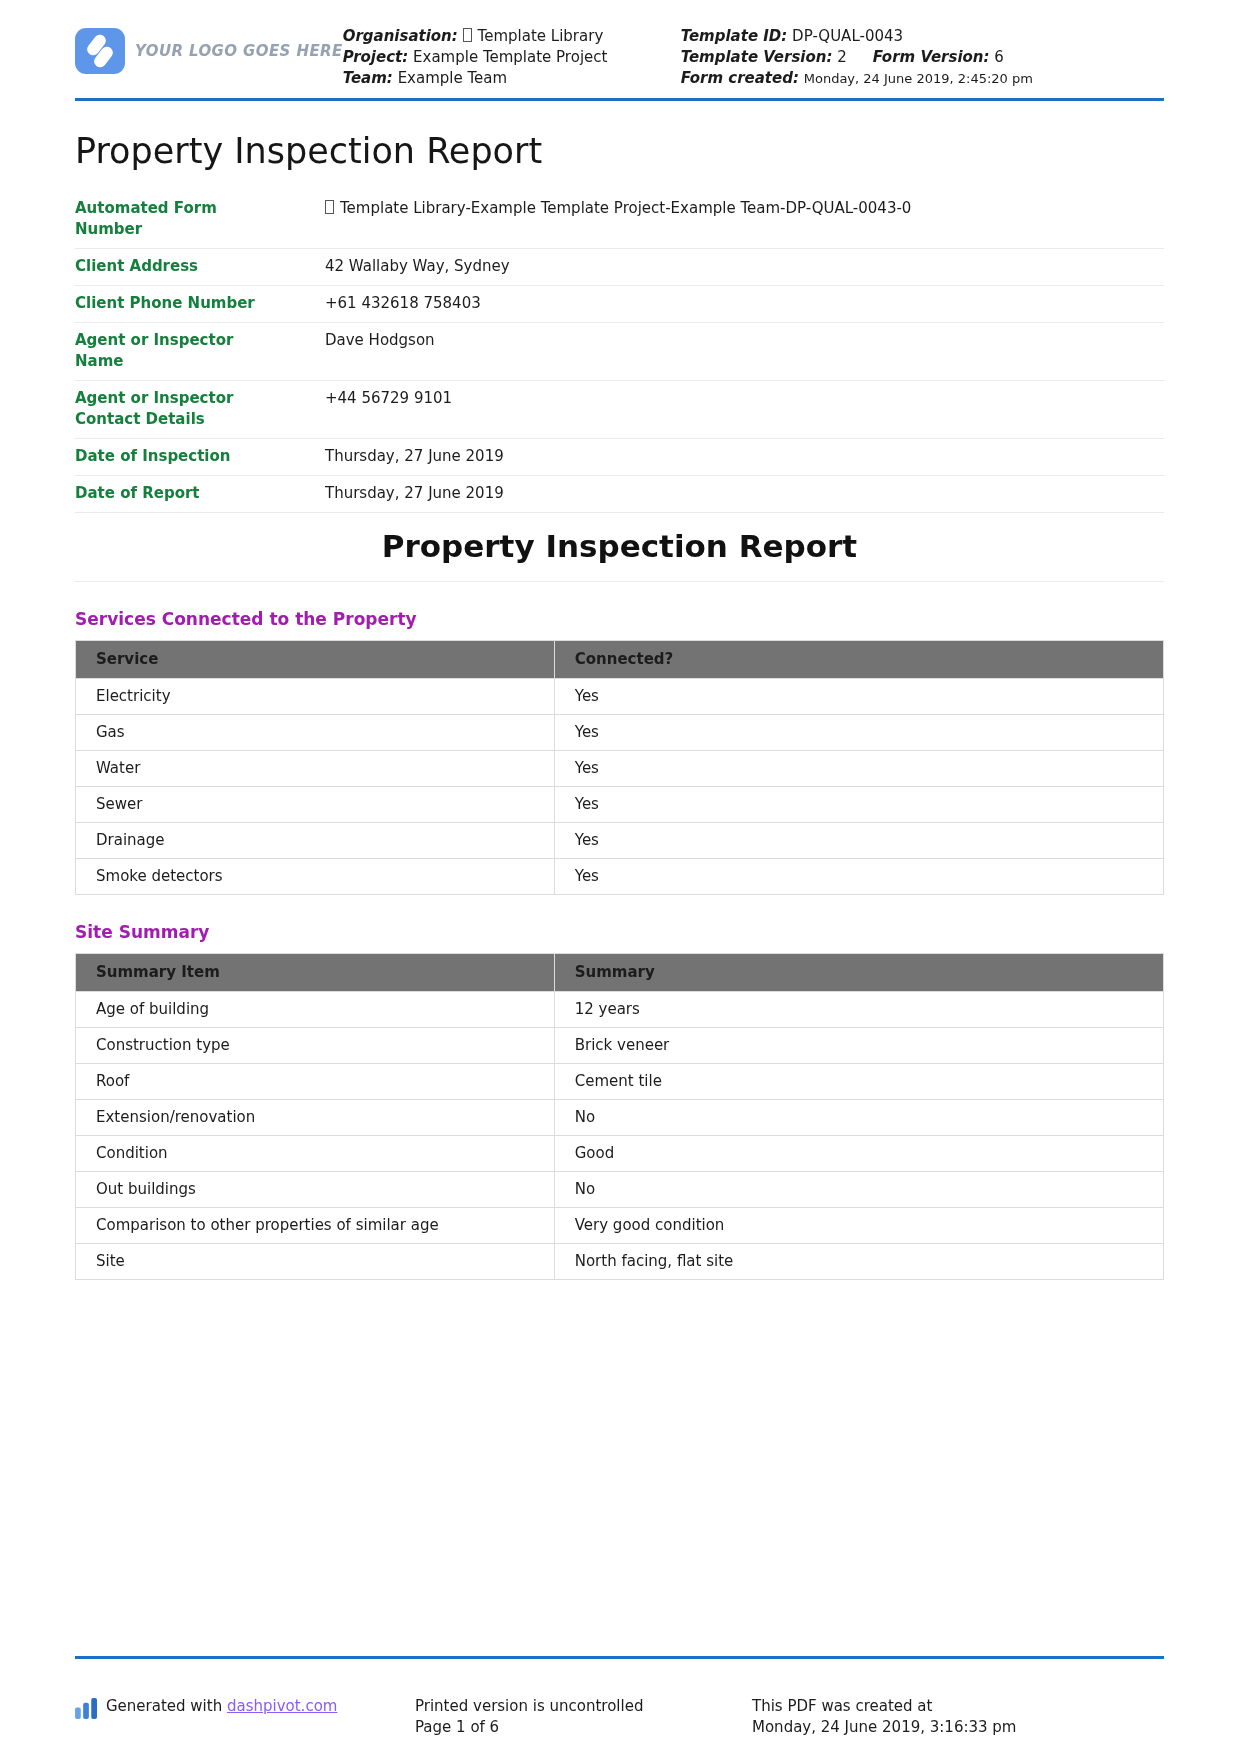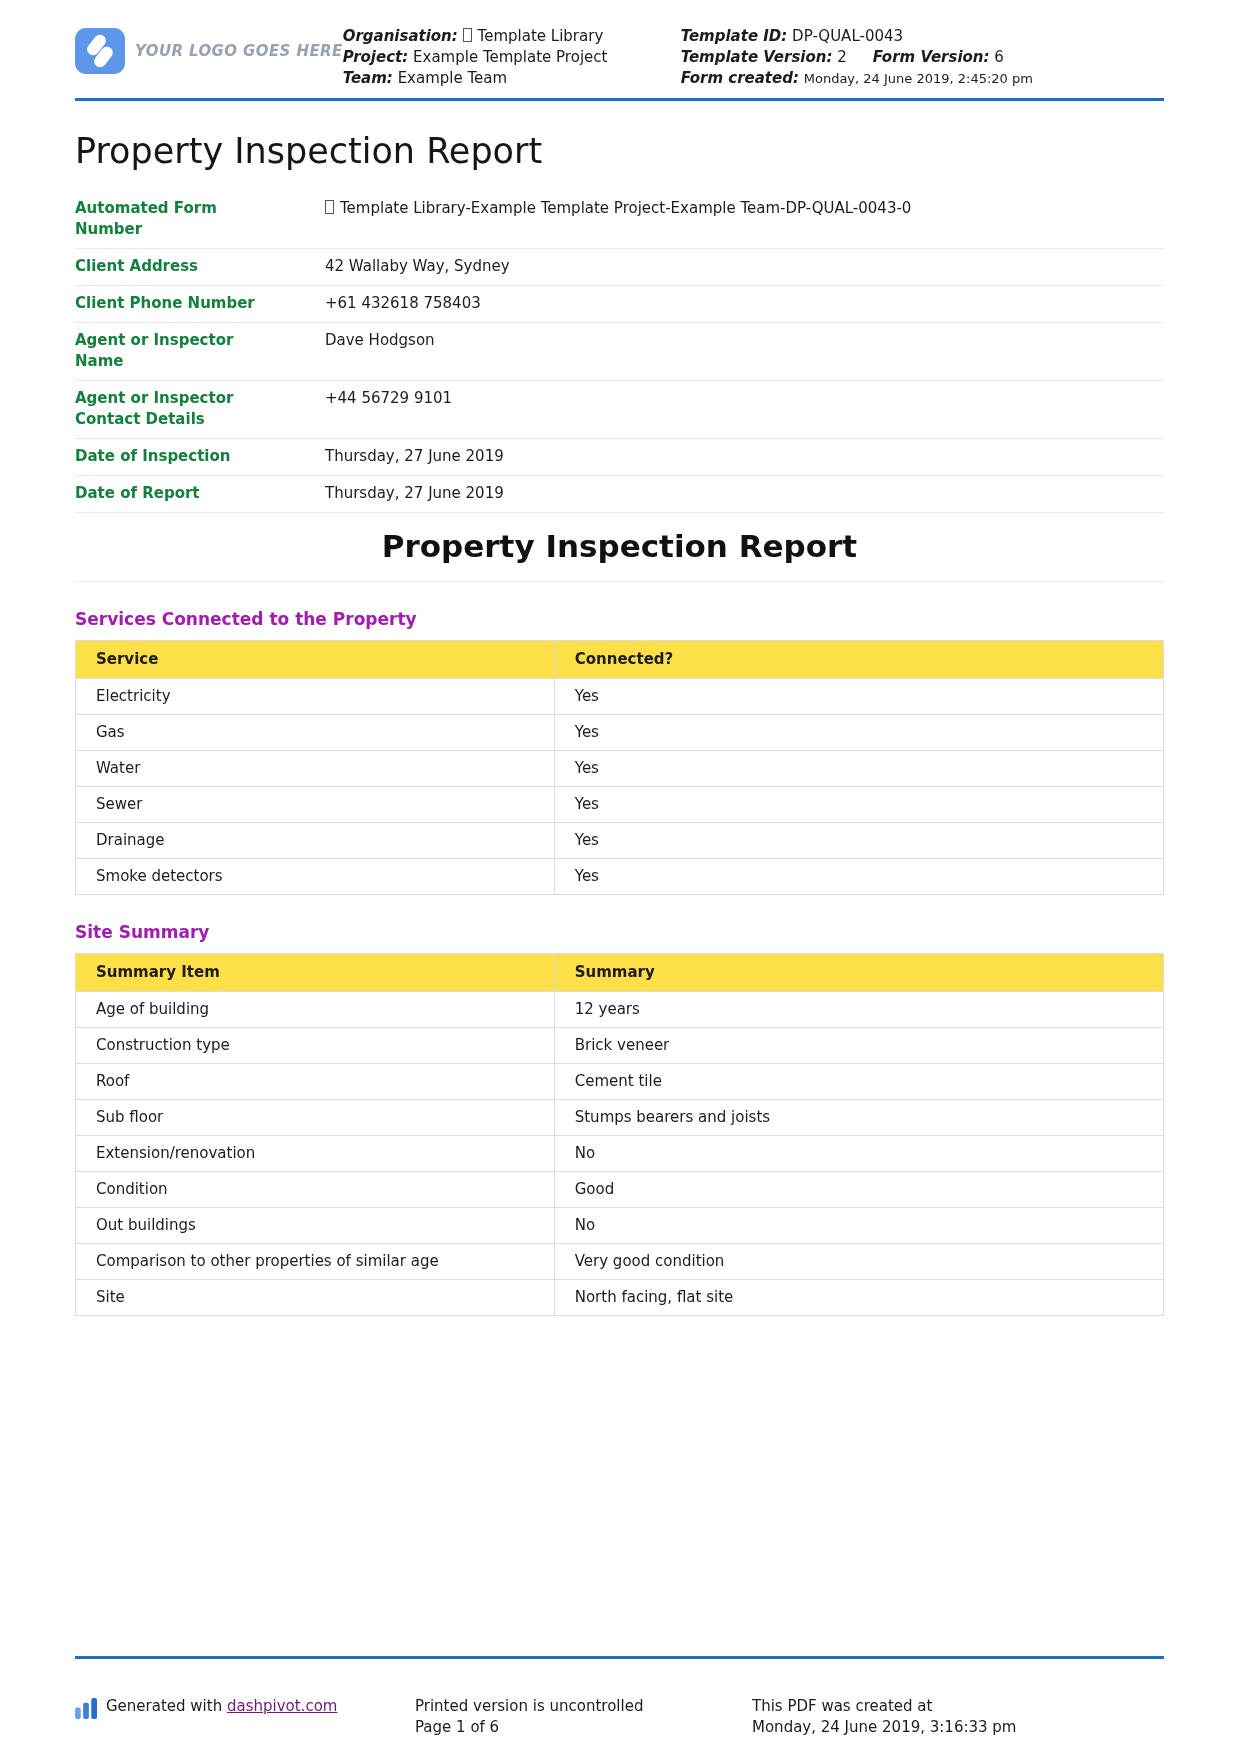--- a/index.html
+++ b/index.html
@@ -40,31 +40,31 @@
   
   .form-rows { margin-top:4px; }
   .form-row { display:flex; padding:7px 0 8px; border-bottom:1px solid #eaeaea; font-size:15px; line-height:21px; }
   .form-row .f-label { flex:0 0 190px; margin-right:60px; font-weight:700; color:#15803d; }
   .form-row .f-value { flex:1; }
 
   
   .section-label { font-size:17px; font-weight:700; color:#a21caf; margin:27px 0 11px; }
   .data-table { width:100%; border-collapse:collapse; font-size:15px; color:#1c1c1c; border:1px solid #cfcfcf; }
   .data-table th, .data-table td { border:1px solid #dcdcdc; text-align:left; padding:7px 20px; line-height:21px; font-weight:400; }
-  .data-table th { background:#fde047; font-weight:700; padding:8px 20px; }
+  .data-table th { background:#737373; font-weight:700; padding:8px 20px; }
   .col-a { width:44%; }
 
   
   .footer { position:absolute; left:75px; right:75px; top:1656px; }
   .footer-rule { height:3px; background:#1d6fc2; }
   .footer-cols { display:flex; margin-top:37px; font-size:15px; line-height:21px; }
   .f-col-left { flex:0 0 340px; display:flex; align-items:flex-start; gap:8px; }
   .f-col-mid { flex:0 0 337px; }
   .f-col-right { flex:1; }
-  .f-link { color:#701a75; text-decoration:underline; cursor:pointer; }
+  .f-link { color:#8b5cf6; text-decoration:underline; cursor:pointer; }
   .bars-icon { margin-top:2px; flex:0 0 auto; }
 </style>
 </head>
 <body>
 
 <div class="page">
   <div class="content">
 
     <div class="header">
       <div class="logo-block">
@@ -221,24 +221,20 @@
           <tr>
             <td>Construction type</td>
             <td>Brick veneer</td>
           </tr>
 
           <tr>
             <td>Roof</td>
             <td>Cement tile</td>
           </tr>
 
-          <tr>
-            <td>Sub floor</td>
-            <td>Stumps bearers and joists</td>
-          </tr>
 
           <tr>
             <td>Extension/renovation</td>
             <td>No</td>
           </tr>
 
           <tr>
             <td>Condition</td>
             <td>Good</td>
           </tr>

